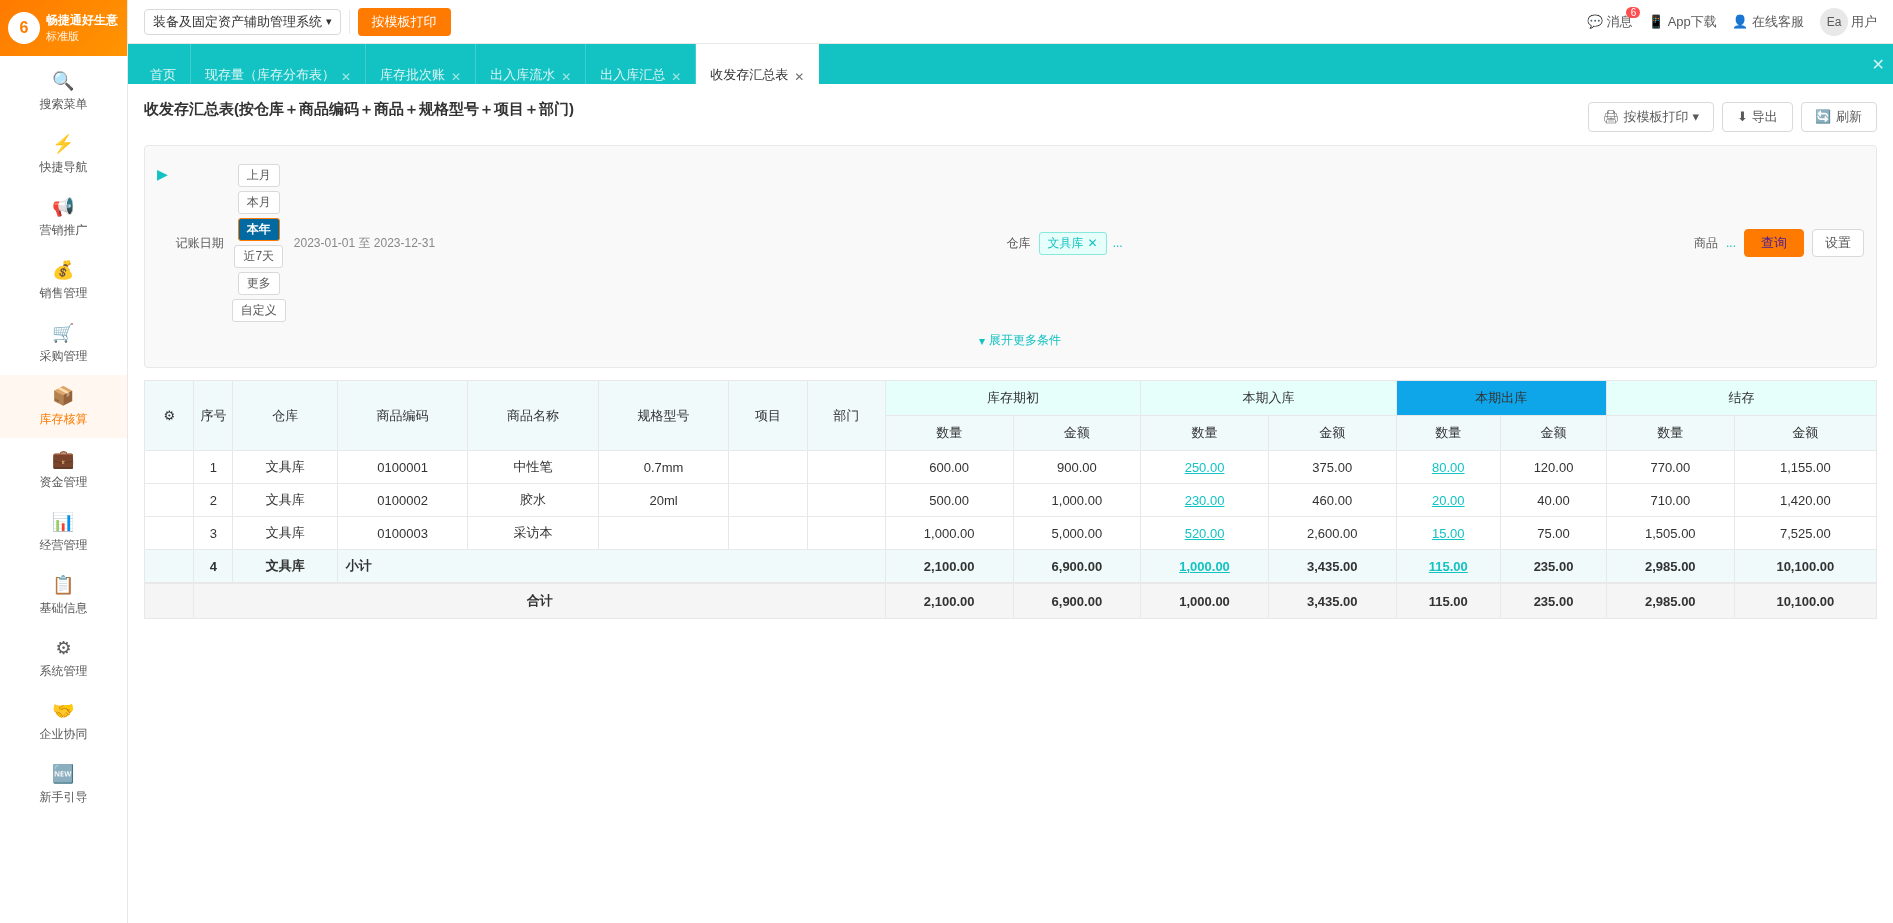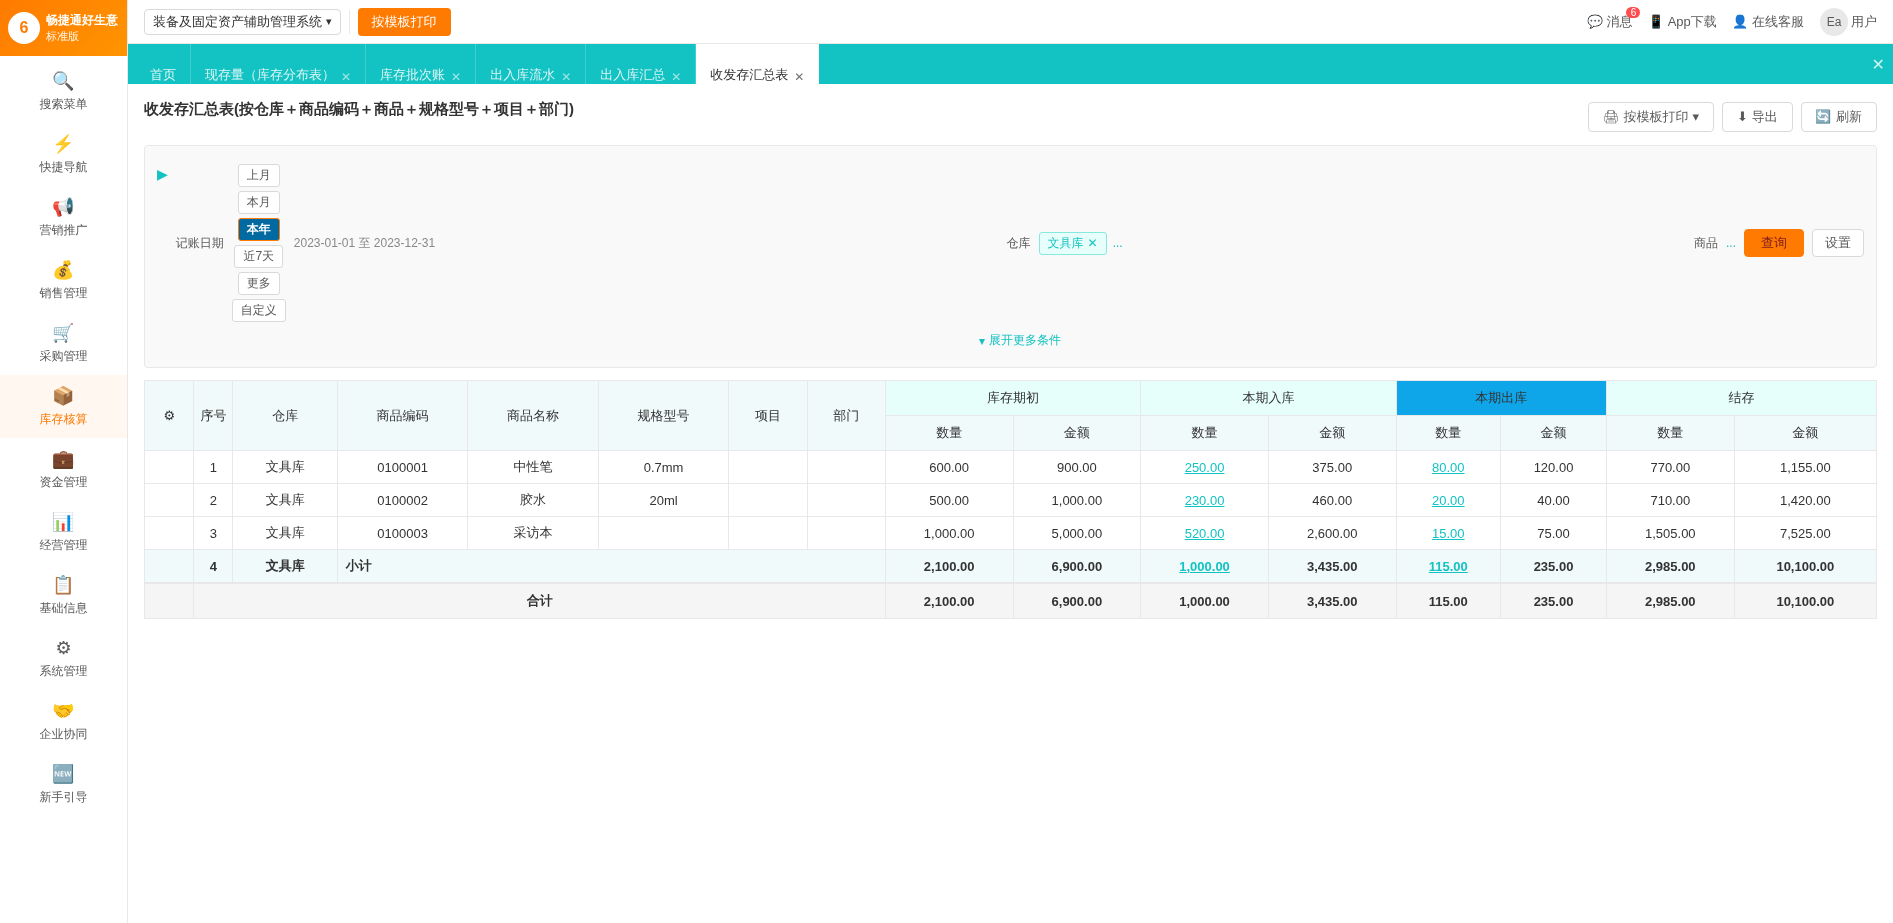--- a/index.html
+++ b/index.html
@@ -44,21 +44,21 @@
     .filter-area { background: #f9f9f9; border: 1px solid #e8e8e8; border-radius: 4px; padding: 10px 12px; margin-bottom: 12px; }
     .date-shortcuts { display: flex; align-items: center; gap: 4px; flex-direction: column; }
     .date-btn { padding: 2px 8px; border: 1px solid #d9d9d9; border-radius: 3px; cursor: pointer; font-size: 12px; background: #fff; color: #595959; }
     .date-btn.active { background: #0369a1; border-color: #ff7a00; color: #fff; font-weight: bold; }
     .filter-tag-area { display: flex; align-items: center; gap: 6px; }
     .filter-tag { background: #e6fffb; border: 1px solid #87e8de; border-radius: 3px; padding: 2px 8px; font-size: 12px; color: #13c2c2; display: flex; align-items: center; gap: 4px; }
     .filter-tag .tag-close { cursor: pointer; color: #13c2c2; }
     .filter-more { color: #13c2c2; cursor: pointer; font-size: 12px; border: none; background: none; }
     .expand-btn { display: flex; align-items: center; gap: 4px; color: #13c2c2; cursor: pointer; font-size: 12px; border: none; background: none; margin-top: 6px; }
     .action-btn { padding: 5px 14px; border-radius: 4px; cursor: pointer; font-size: 13px; border: 1px solid #d9d9d9; background: #fff; color: #595959; display: flex; align-items: center; gap: 4px; }
-    .action-btn.primary { background: #ff7a00; border-color: #ff7a00; color: #7f1d1d; }
+    .action-btn.primary { background: #ff7a00; border-color: #ff7a00; color: #4c1d95; }
 
     
     .data-table { width: 100%; border-collapse: collapse; font-size: 13px; }
     .data-table th { background: #f0fafa; text-align: center; padding: 8px 6px; border: 1px solid #e8e8e8; color: #333; font-weight: 500; white-space: nowrap; }
     .data-table td { text-align: center; padding: 7px 6px; border: 1px solid #e8e8e8; color: #333; white-space: nowrap; }
     .data-table .subtotal td { font-weight: bold; background: #f0fafa; }
     .data-table .link-val { color: #13c2c2; text-decoration: underline; cursor: pointer; }
 
     
     .table-footer { background: #f5f5f5; border-top: 2px solid #e8e8e8; }

